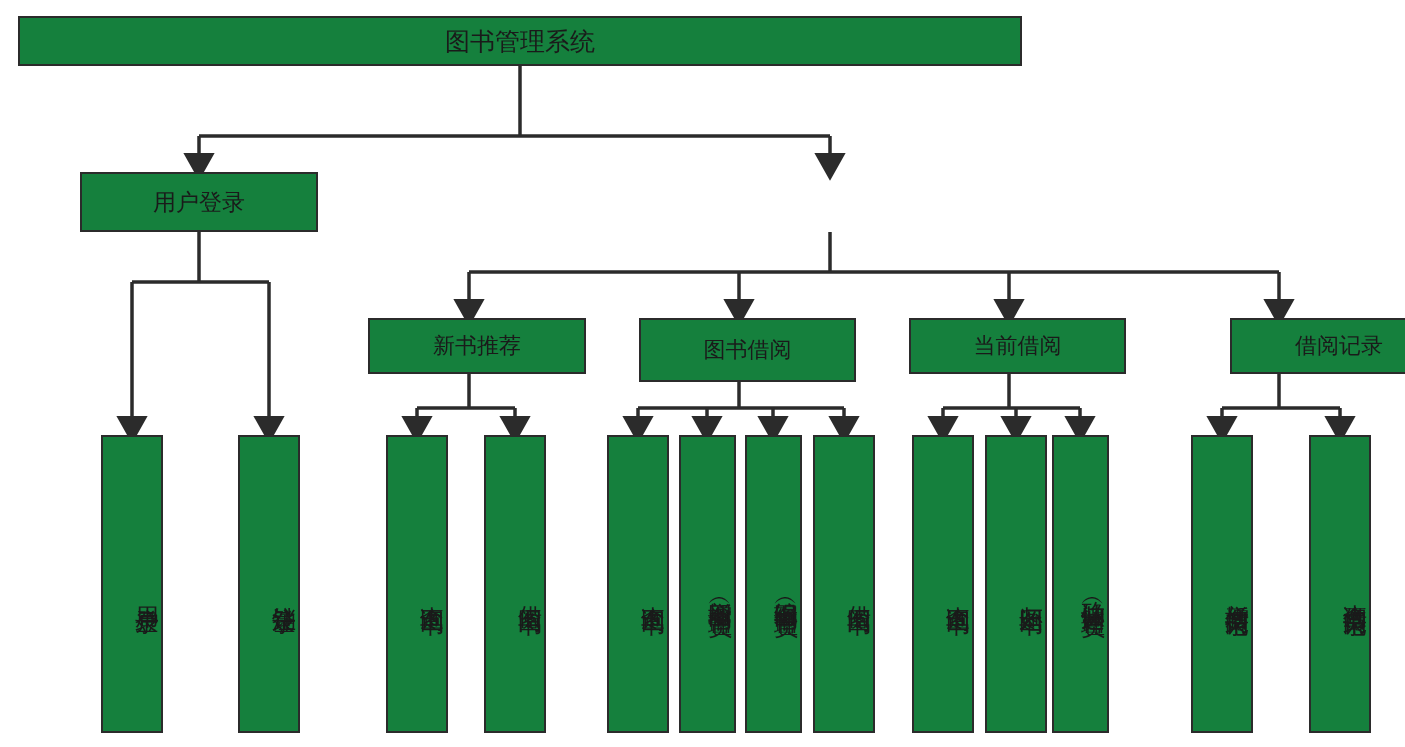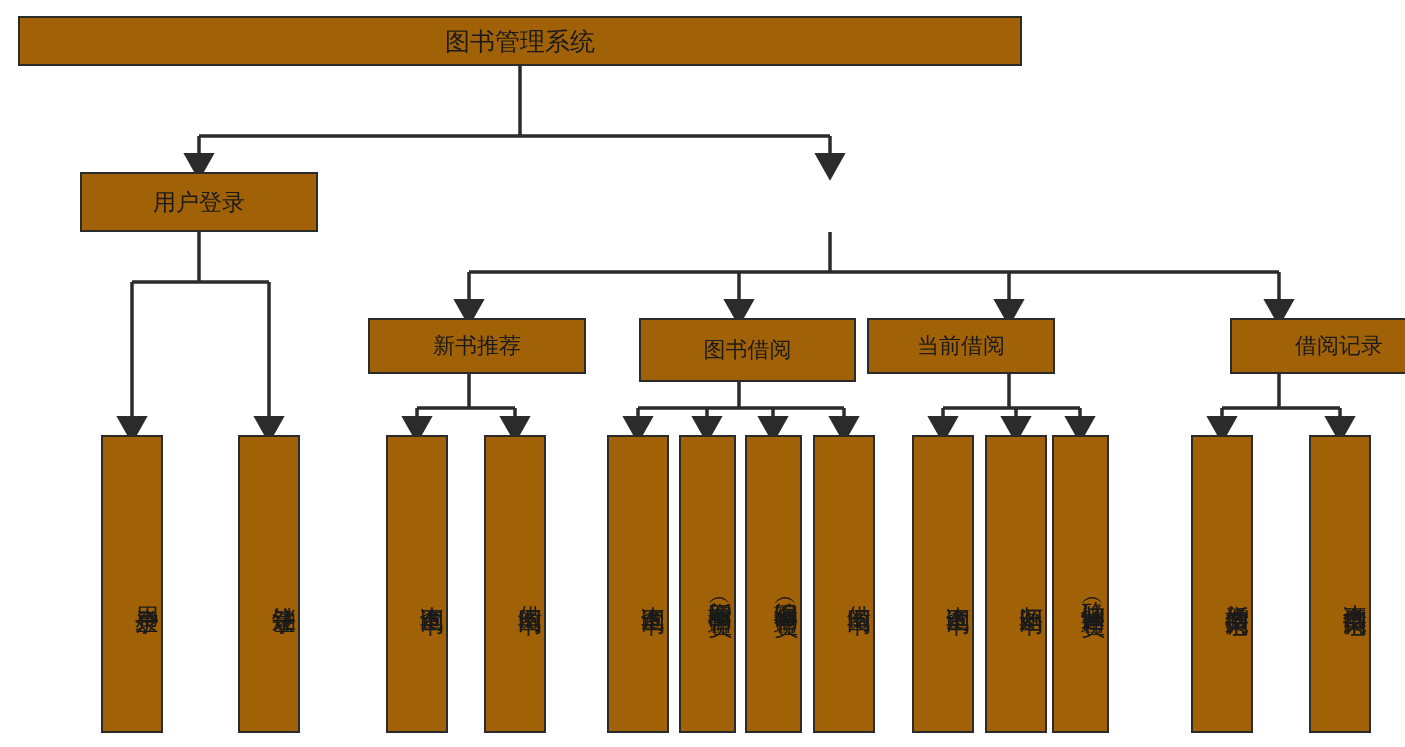--- a/index.html
+++ b/index.html
@@ -23,21 +23,21 @@
     left: 0;
     top: 0;
     width: 1405px;
     height: 747px;
     pointer-events: none;
   }
   .node {
     position: absolute;
     box-sizing: border-box;
     border: 2.5px solid #2b2b2b;
-    background: #a16207;
+    background: #15803d;
     display: flex;
     align-items: center;
     justify-content: center;
     color: #1a1a1a;
     line-height: 1.15;
   }
   .node.root {
     font-size: 25px;
   }
   .node.lvl2 {
@@ -129,21 +129,21 @@
   <div class="node lvl2" id="node-l2-0" style="left: 80px; top: 172px; width: 238px; height: 60px;">
     <span>用户登录</span>
   </div>
 
   <div class="node lvl3" id="node-l3-0" style="left: 360px; top: 318px; width: 218px; height: 56px;">
     <span>新书推荐</span>
   </div>
   <div class="node lvl3" id="node-l3-1" style="left: 631px; top: 318px; width: 217px; height: 64px;">
     <span>图书借阅</span>
   </div>
-  <div class="node lvl3" id="node-l3-2" style="left: 859px; top: 318px; width: 188px; height: 56px;">
+  <div class="node lvl3" id="node-l3-2" style="left: 901px; top: 318px; width: 217px; height: 56px;">
     <span>当前借阅</span>
   </div>
   <div class="node lvl3" id="node-l3-3" style="left: 1222px; top: 318px; width: 218px; height: 56px;">
     <span>借阅记录</span>
   </div>
 
   <div class="node leaf" id="node-leaf-0" style="left: 101px; top: 435px; width: 62px; height: 298px;">
     <span>用户登录</span>
   </div>
   <div class="node leaf" id="node-leaf-1" style="left: 238px; top: 435px; width: 62px; height: 298px;">

